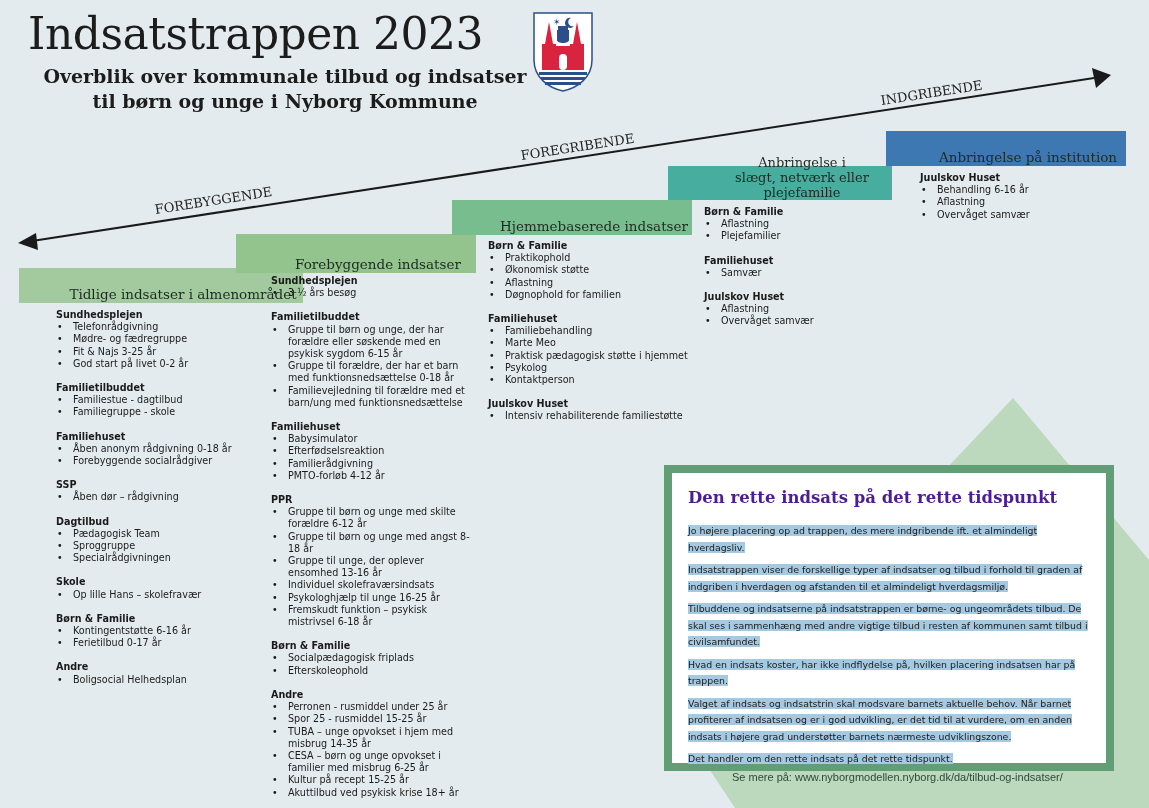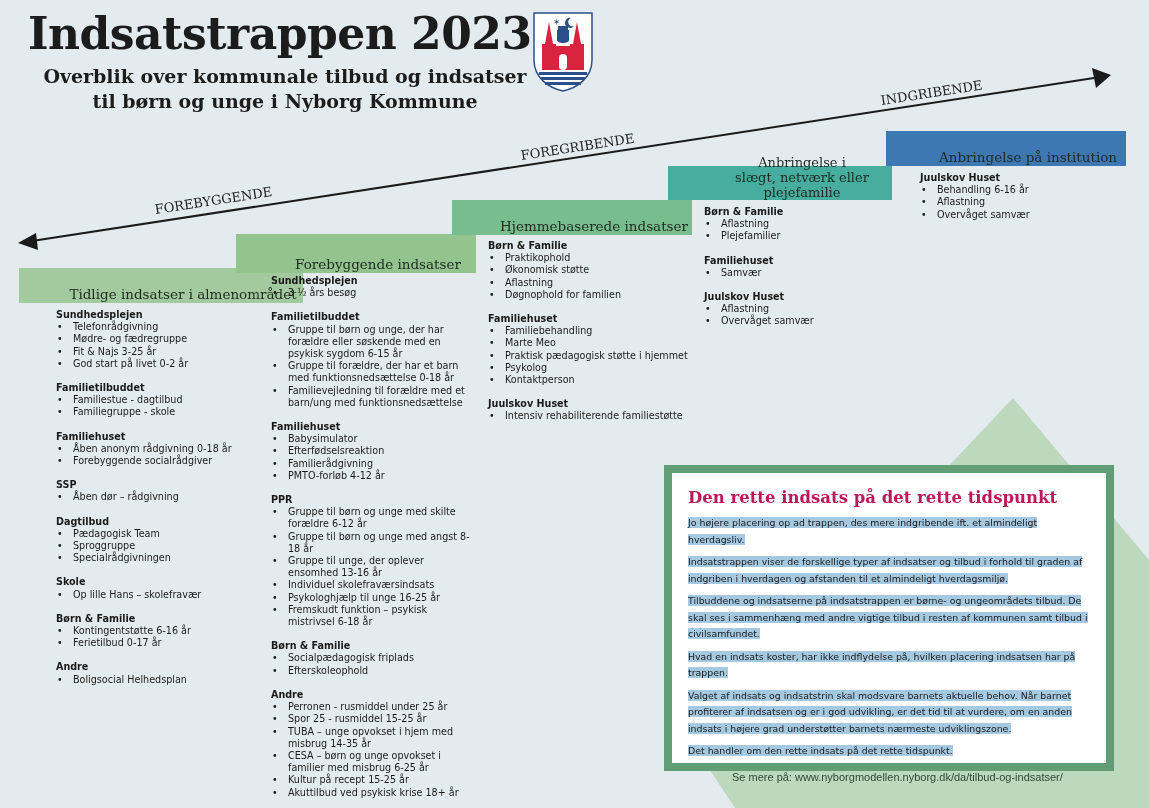--- a/index.html
+++ b/index.html
@@ -8,21 +8,21 @@
       background: #e4ebef;
       font-family: "DejaVu Sans", "Liberation Sans", sans-serif;
       color: #1a1a1a;
       position: relative;
     }
     .abs { position: absolute; }
 
     .title {
       left: 28px; top: 8px;
       font-family: "DejaVu Serif", "Liberation Serif", serif;
-      font-weight: bold; font-size: 44px; letter-spacing: -0.5px;
+      font-weight: normal; font-size: 44px; letter-spacing: -0.5px;
       color: #1c1c1c; white-space: nowrap;
     }
     .subtitle {
       left: 30px; top: 64px;
       font-family: "DejaVu Serif", "Liberation Serif", serif;
       font-weight: bold; font-size: 19px; line-height: 25px;
       color: #1c1c1c; width: 510px; text-align: center;
     }
     .crest { left: 531px; top: 10px; width: 64px; height: 82px; }
 
@@ -60,21 +60,21 @@
     .col-4 { left: 704px; top: 206px; width: 180px; }
     .col-5 { left: 920px; top: 172px; width: 180px; }
 
     .infobox {
       left: 664px; top: 465px; width: 450px; height: 306px;
       background: #619d75; padding: 8px;
     }
     .infobox-inner { background: #ffffff; width: 100%; height: 100%; padding: 15px 16px 10px 16px; }
     .info-title {
       font-family: "DejaVu Serif", "Liberation Serif", serif;
-      font-weight: bold; font-size: 16.5px; color: #be185d; margin-bottom: 8px; white-space: nowrap;
+      font-weight: bold; font-size: 16.5px; color: #4c1d95; margin-bottom: 16px; white-space: nowrap;
     }
     .info-p { font-size: 9.4px; line-height: 16.5px; margin-bottom: 6px; color: #1a1a1a; }
     .info-p span { background: #a6c9e2; }
 
     .link { left: 732px; top: 771px; font-size: 11px; color: #2c4a36; font-family: "Liberation Sans", sans-serif; white-space: nowrap; }
   </style>
 </head>
 <body>
 
 <svg class="abs green-tri" viewBox="0 0 1149 808">

